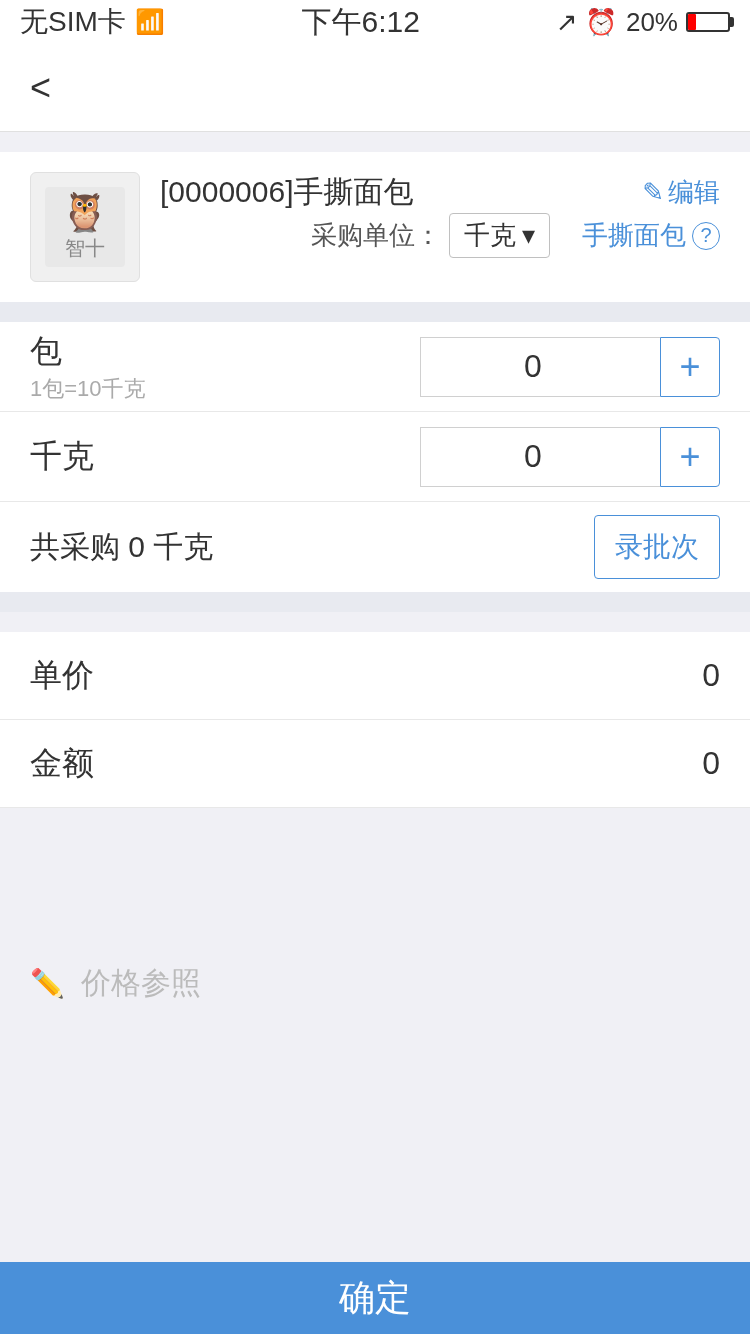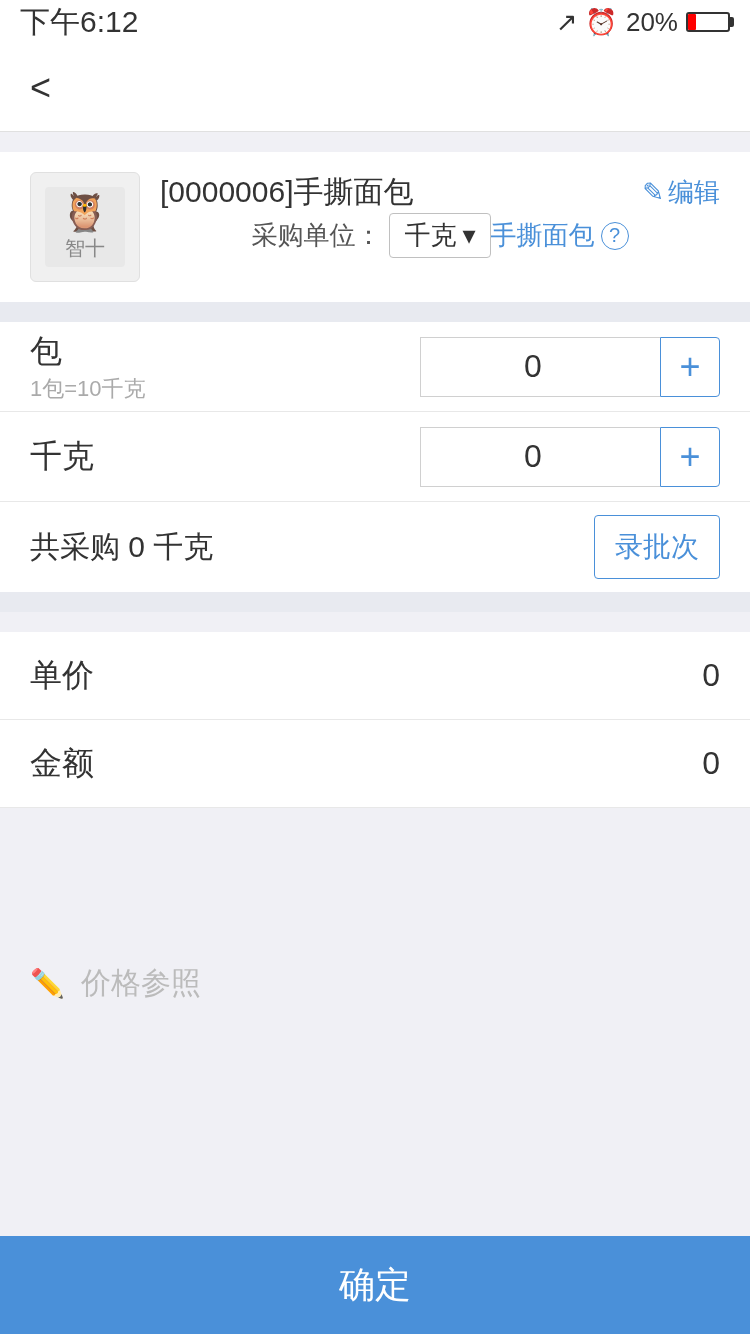--- a/index.html
+++ b/index.html
@@ -120,22 +120,23 @@
     .edit-btn {
       font-size: 26px;
       color: #4a90d9;
       display: flex;
       align-items: center;
       gap: 4px;
       cursor: pointer;
     }
     .unit-row {
       display: flex;
-      justify-content: center;
-      align-items: center;
+      justify-content: flex-end;
+      align-items: center;
+      gap: 32px;
     }
     .unit-label { font-size: 26px; color: #555; }
     .unit-select {
       display: flex;
       align-items: center;
       border: 1px solid #c0c0c0;
       border-radius: 4px;
       padding: 4px 14px;
       font-size: 26px;
       color: #333;
@@ -261,39 +262,43 @@
     }
     .notes-icon { font-size: 28px; color: #aaa; }
     .notes-placeholder { font-size: 30px; color: #bbb; }
 
     
     .bottom-bar {
       position: fixed;
       bottom: 0;
       left: 0;
       width: 750px;
-      height: 98px;
+      height: 72px;
       background: #4a90d9;
       display: flex;
       align-items: center;
       justify-content: center;
       cursor: pointer;
     }
     .confirm-btn-label {
       font-size: 36px;
       color: #fff;
       font-weight: 500;
     }
 
     .wifi-icon { font-size: 24px; }
   </style>
 </head>
 <body>
 
 <div class="status-bar">
+  <div class="status-left">
+    <span>无SIM卡</span>
+    <span class="wifi-icon">📶</span>
+  </div>
   <div class="status-center">下午6:12</div>
   <div class="status-right">
     <span>↗</span>
     <span>⏰</span>
     <span>20%</span>
     <div class="battery-icon">
       <div class="battery-fill"></div>
     </div>
   </div>
 </div>

